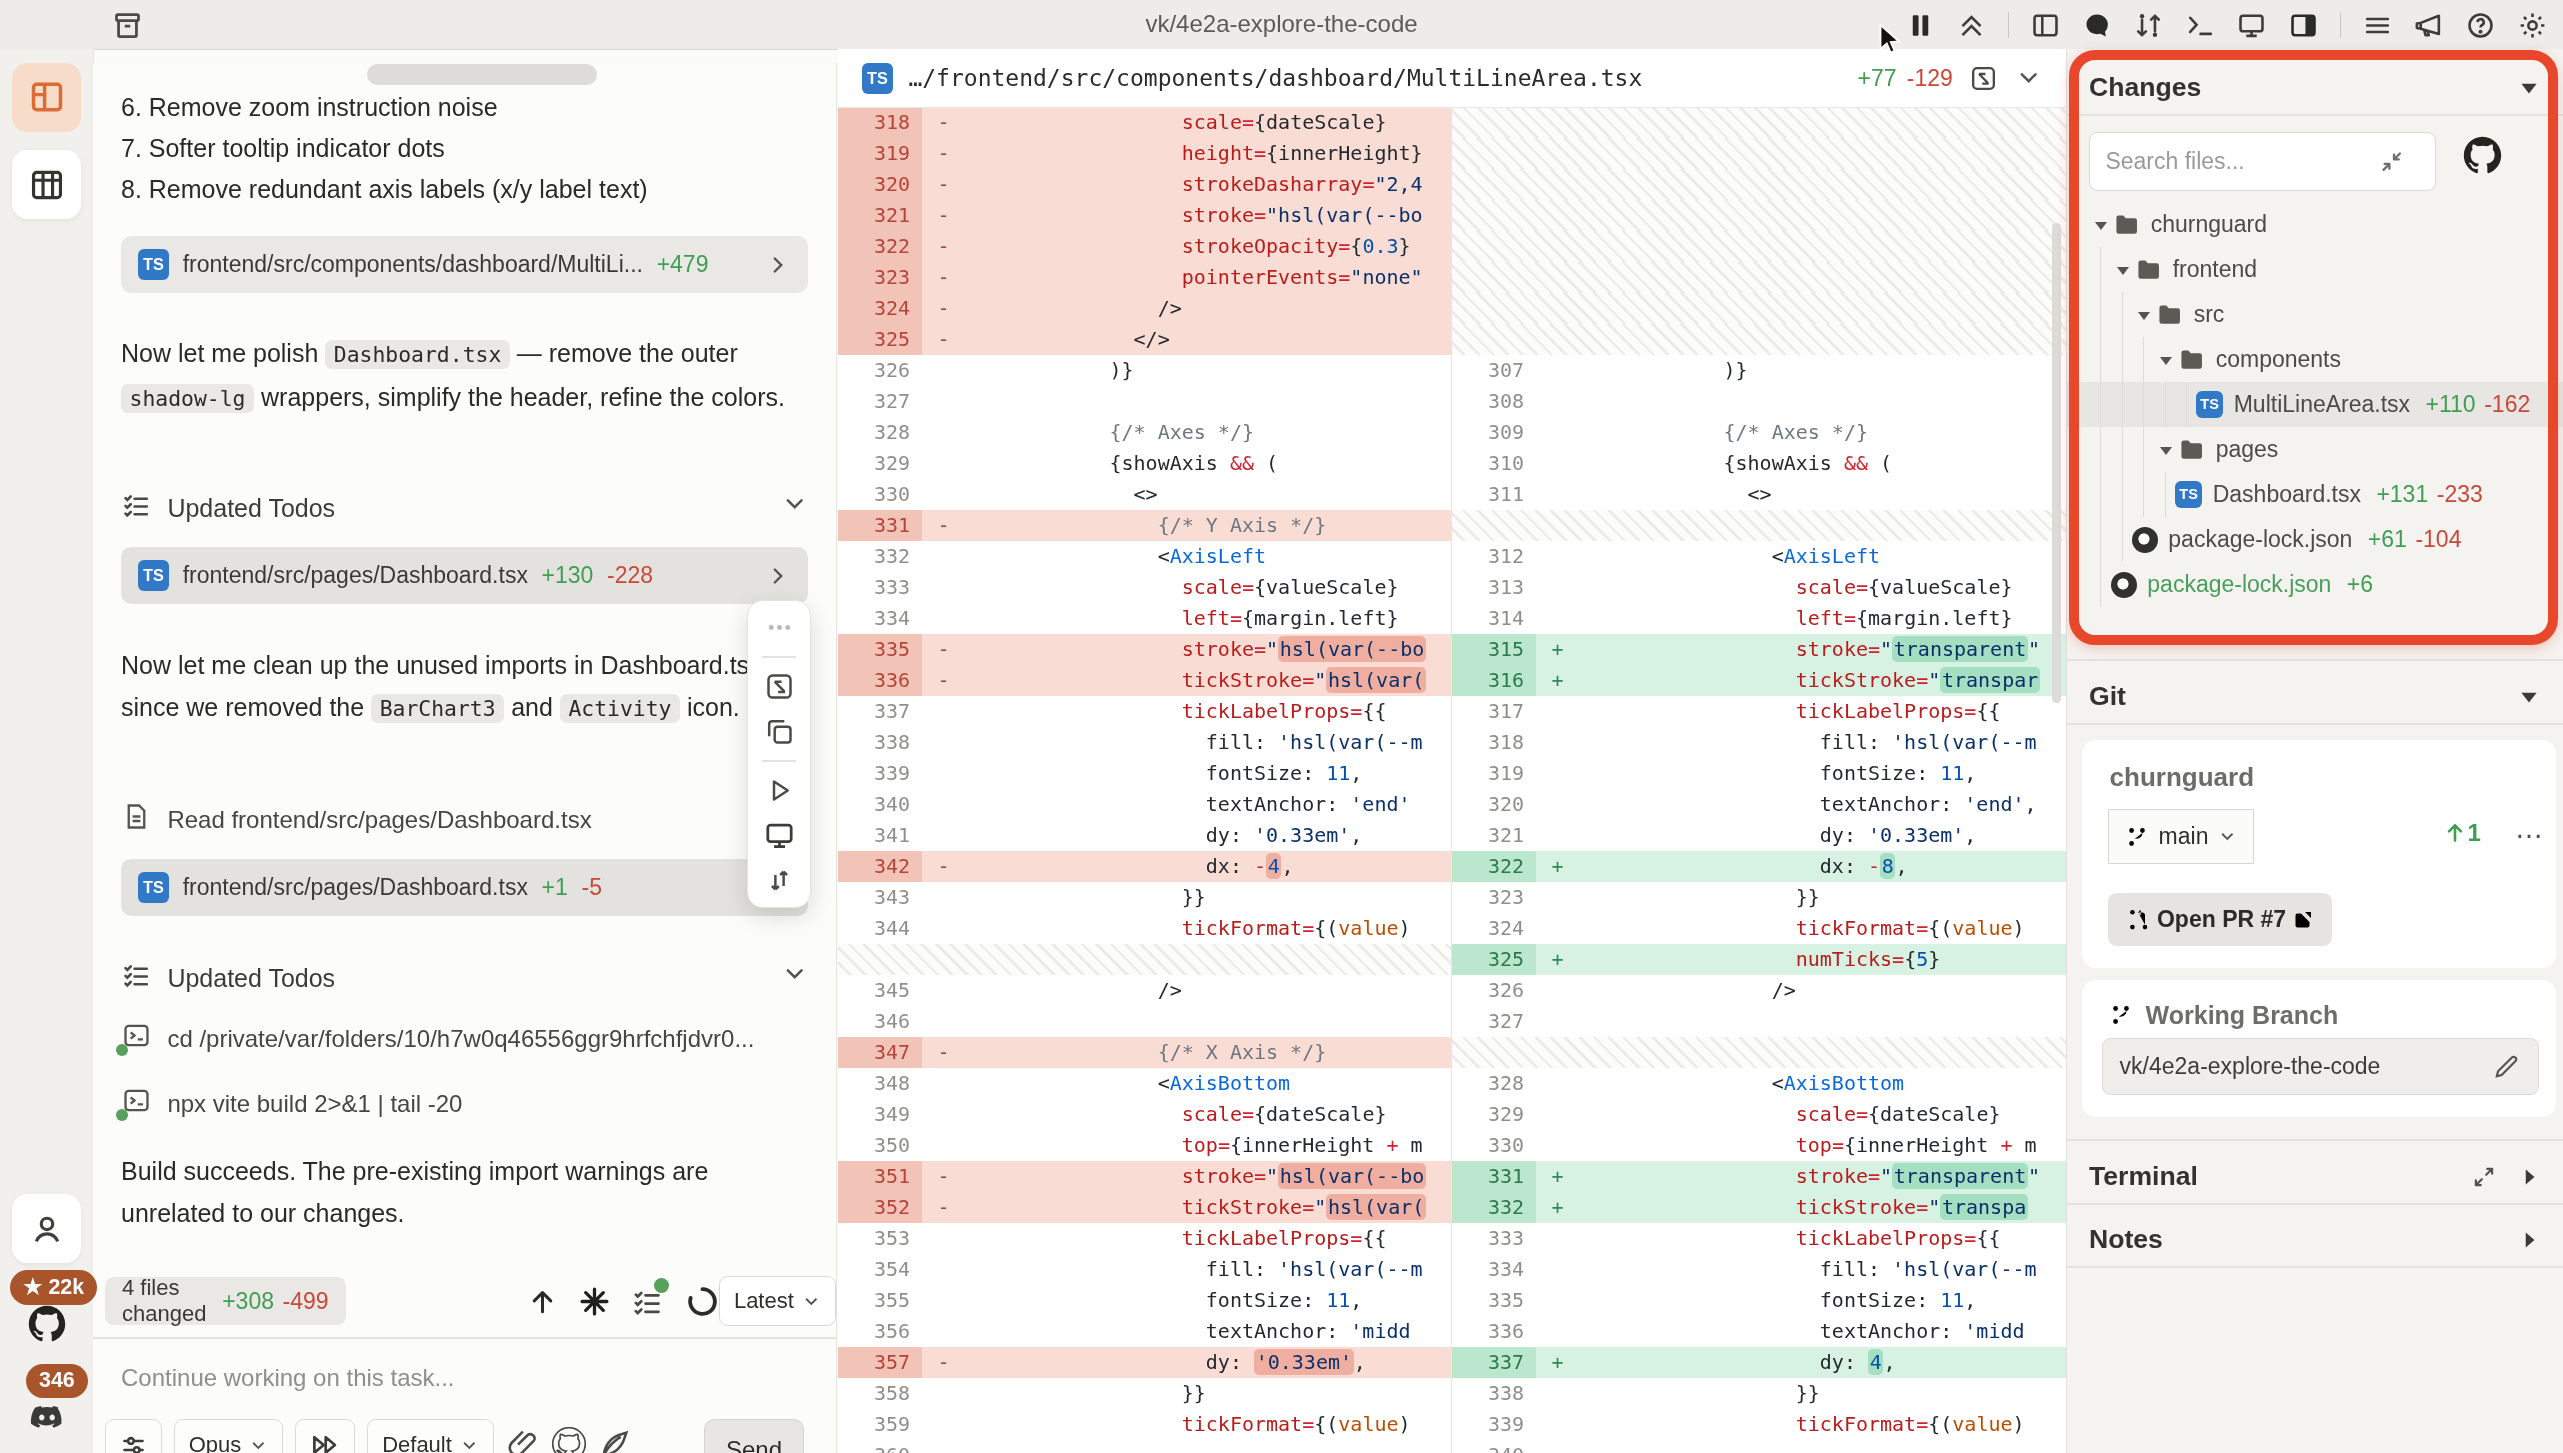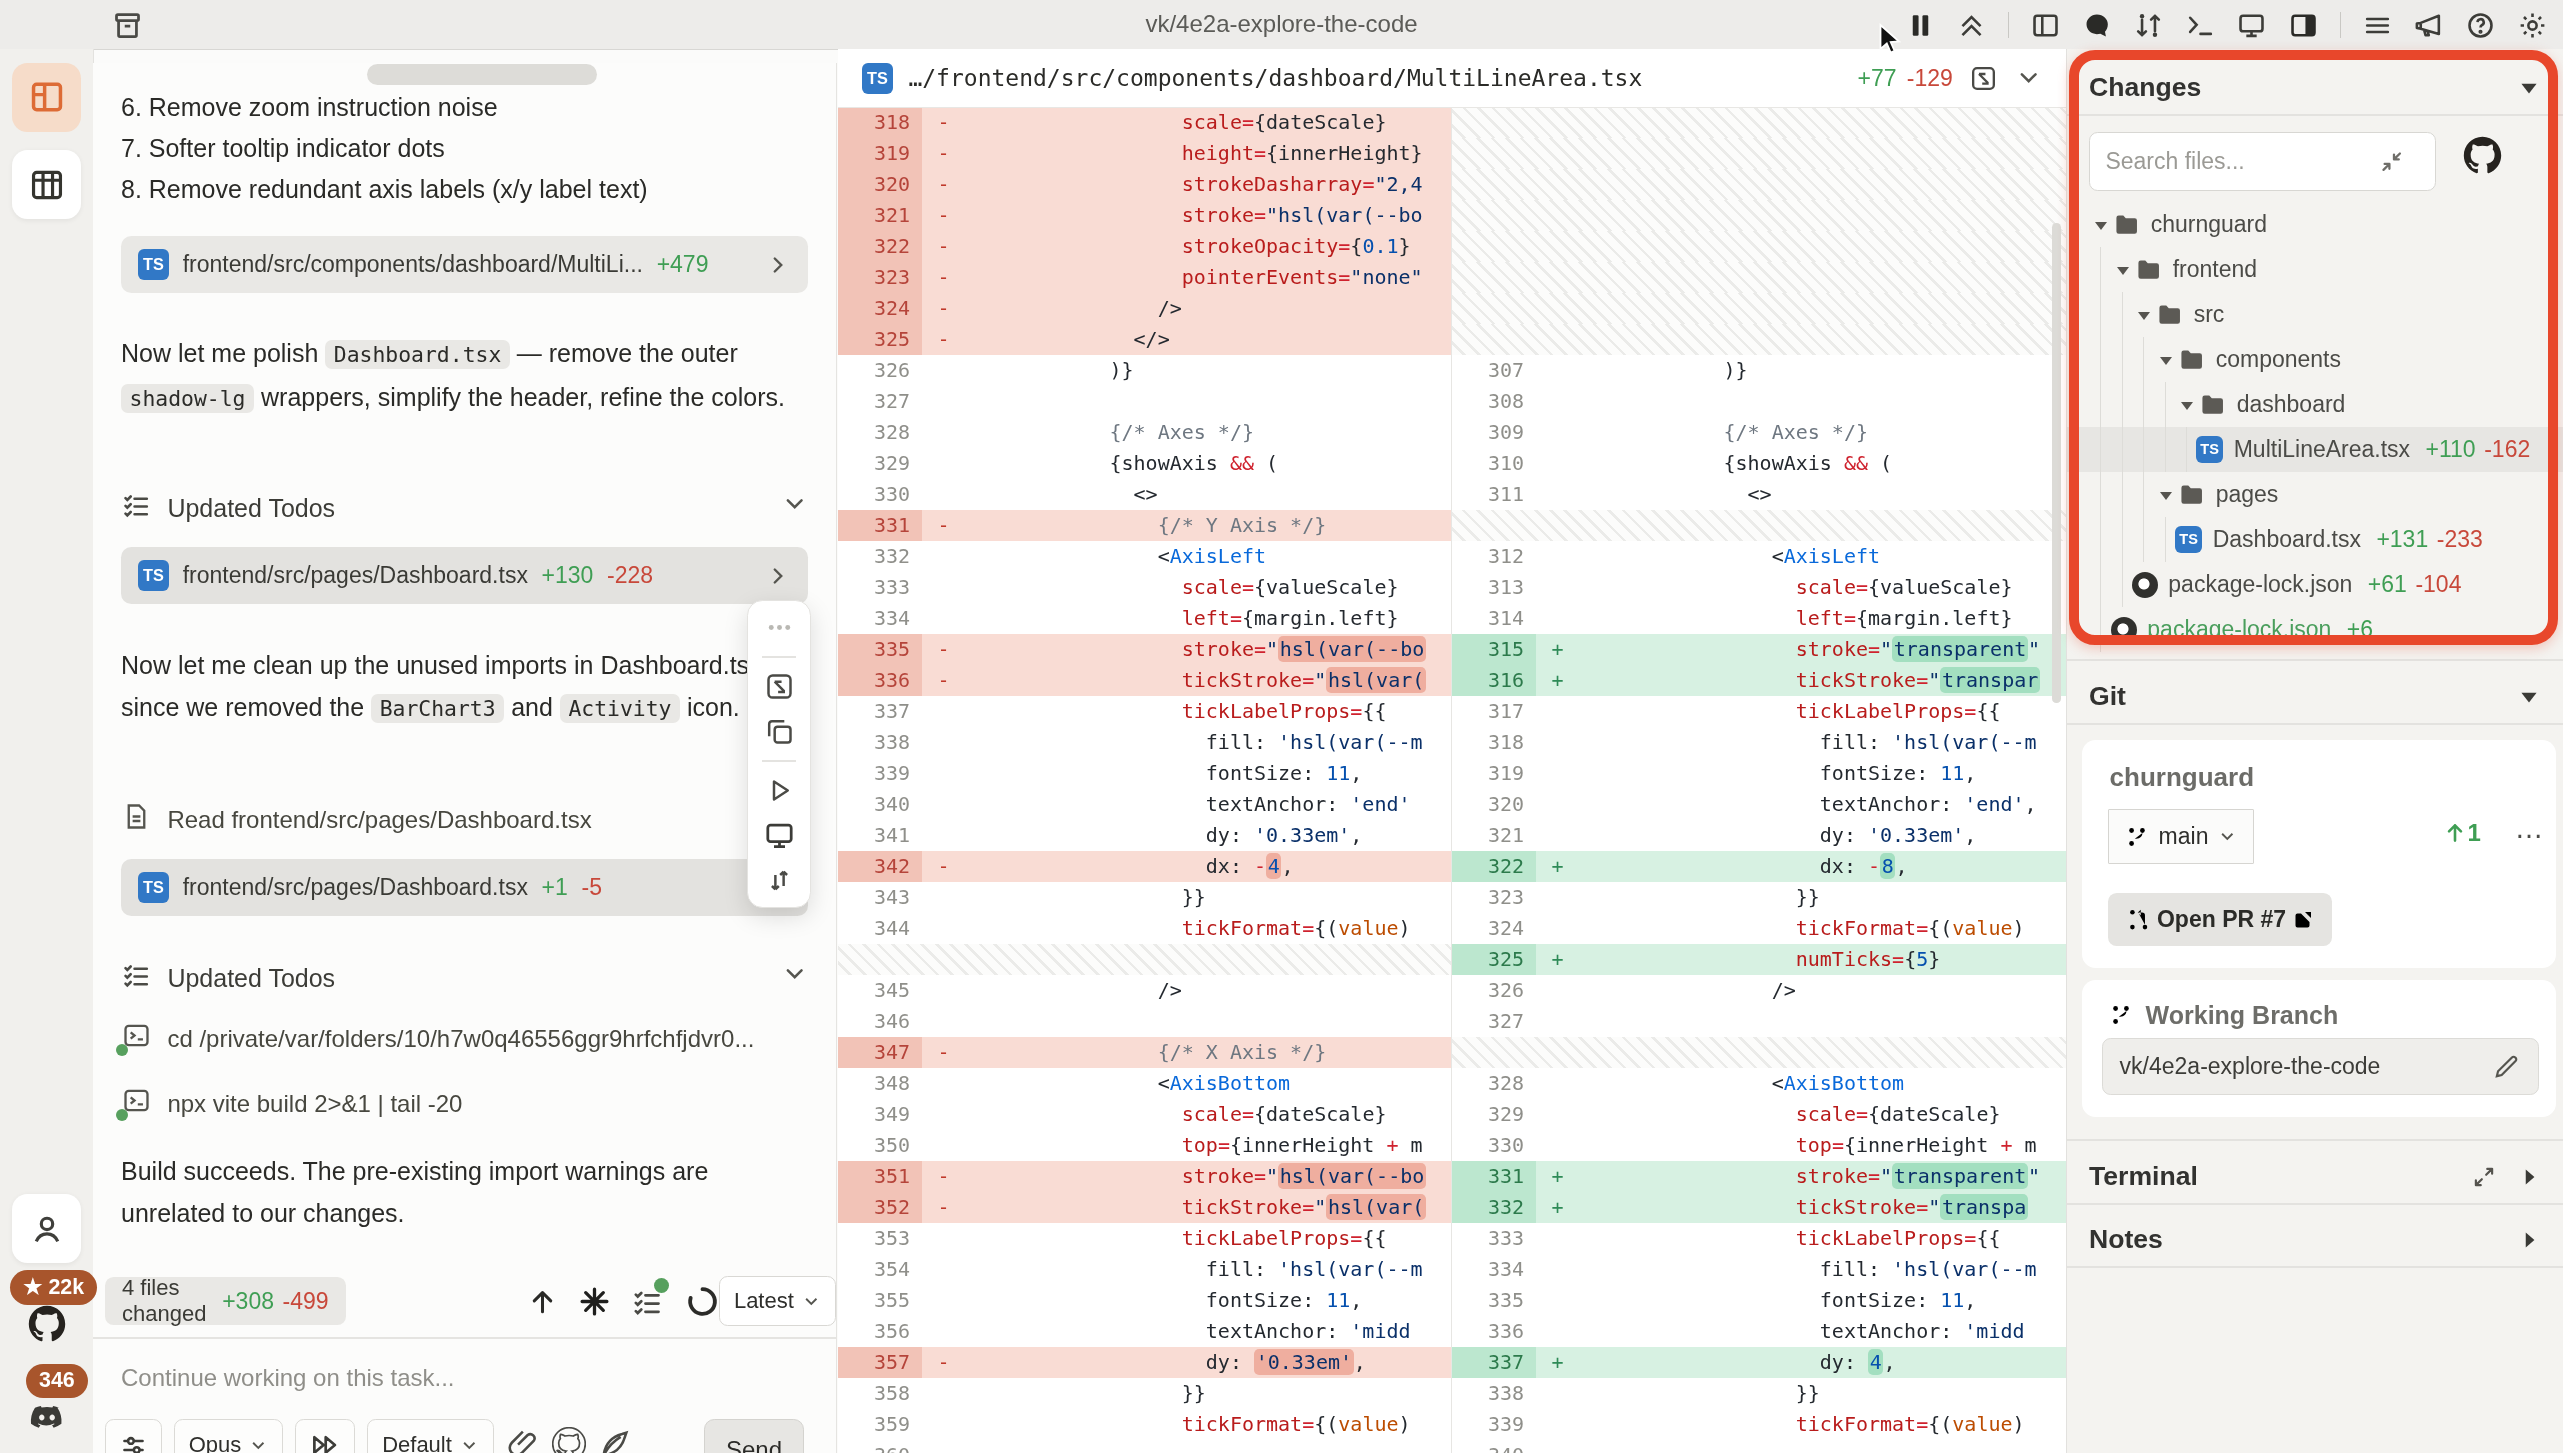--- a/index.html
+++ b/index.html
@@ -511,21 +511,21 @@
           <div class="ln">321</div>
           <div class="sg">-</div>
           <div class="cd">                  <span class="ta">stroke</span><span class="to">=</span><span class="ts">"hsl(var(--bo</span></div>
         </div>
         <div class="dcell right gap"></div>
       </div>
       <div class="drow">
         <div class="dcell del">
           <div class="ln">322</div>
           <div class="sg">-</div>
-          <div class="cd">                  <span class="ta">strokeOpacity</span><span class="to">=</span>{<span class="tn">0.1</span>}</div>
+          <div class="cd">                  <span class="ta">strokeOpacity</span><span class="to">=</span>{<span class="tn">0.3</span>}</div>
         </div>
         <div class="dcell right gap"></div>
       </div>
       <div class="drow">
         <div class="dcell del">
           <div class="ln">323</div>
           <div class="sg">-</div>
           <div class="cd">                  <span class="ta">pointerEvents</span><span class="to">=</span><span class="ts">"none"</span></div>
         </div>
         <div class="dcell right gap"></div>
@@ -1044,37 +1044,20 @@
           <svg viewBox="0 0 24 24">
             <path d="M6 9h12l-6 8z" fill="#56544f"></path>
           </svg>
         </span>
         <span class="ficon">
           <svg viewBox="0 0 24 24">
             <path d="M3 6a2 2 0 0 1 2-2h4l2.2 2.3H19a2 2 0 0 1 2 2V18a2 2 0 0 1-2 2H5a2 2 0 0 1-2-2z" fill="#5c5a55"></path>
           </svg>
         </span>
         <span class="tlabel">components</span>
-      </div>
-      <div class="trow" style="padding-left: 108px;">
-        <div class="tguide" style="left: 33px;"></div>
-        <div class="tguide" style="left: 55px;"></div>
-        <div class="tguide" style="left: 76px;"></div>
-        <div class="tguide" style="left: 98px;"></div>
-        <span class="caret">
-          <svg viewBox="0 0 24 24">
-            <path d="M6 9h12l-6 8z" fill="#56544f"></path>
-          </svg>
-        </span>
-        <span class="ficon">
-          <svg viewBox="0 0 24 24">
-            <path d="M3 6a2 2 0 0 1 2-2h4l2.2 2.3H19a2 2 0 0 1 2 2V18a2 2 0 0 1-2 2H5a2 2 0 0 1-2-2z" fill="#5c5a55"></path>
-          </svg>
-        </span>
-        <span class="tlabel">dashboard</span>
       </div>
       <div class="trow selected" style="padding-left: 129px;">
         <div class="tguide" style="left: 33px;"></div>
         <div class="tguide" style="left: 55px;"></div>
         <div class="tguide" style="left: 76px;"></div>
         <div class="tguide" style="left: 98px;"></div>
         <div class="tguide" style="left: 119px;"></div>
         <span class="tsbadge" style="width: 27.4px; height: 27.4px; font-size: 14.6px; margin-right: 10.3px;">TS</span>
         <span class="tlabel">MultiLineArea.tsx</span>
         <span class="tplus">+110</span>

